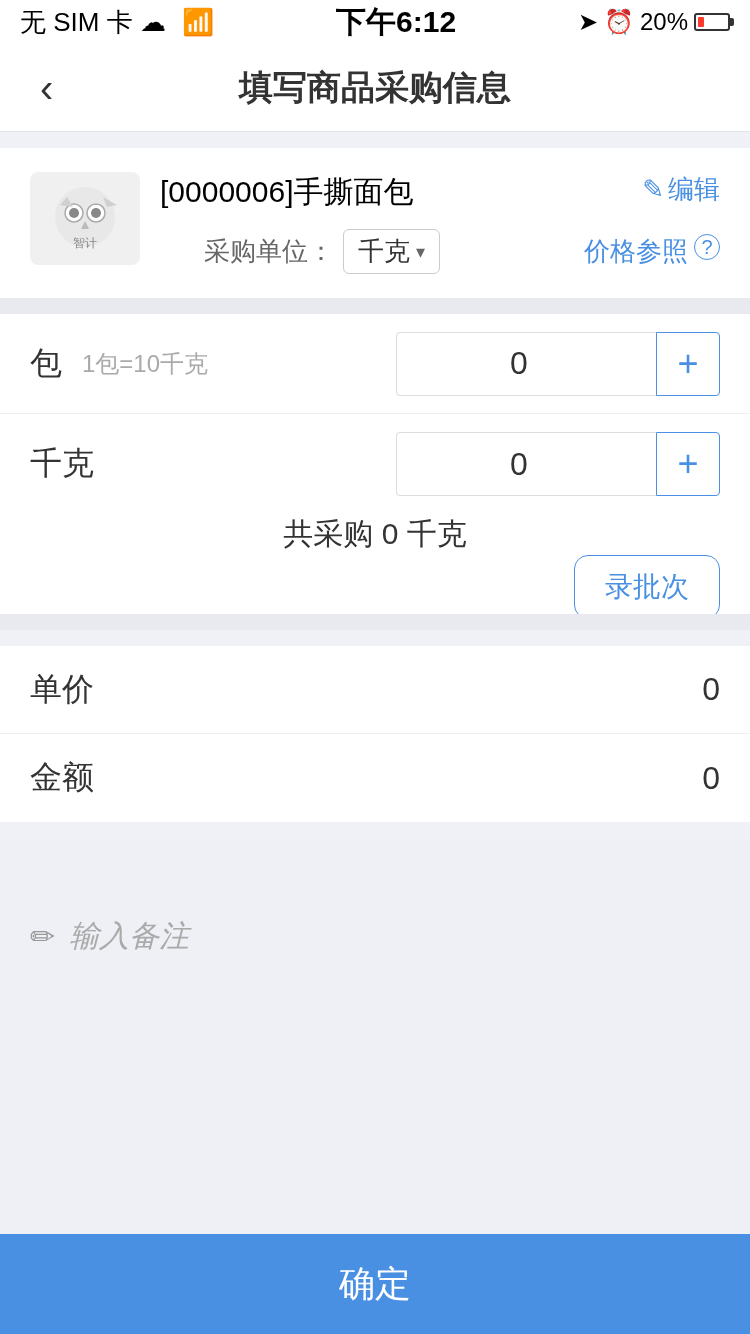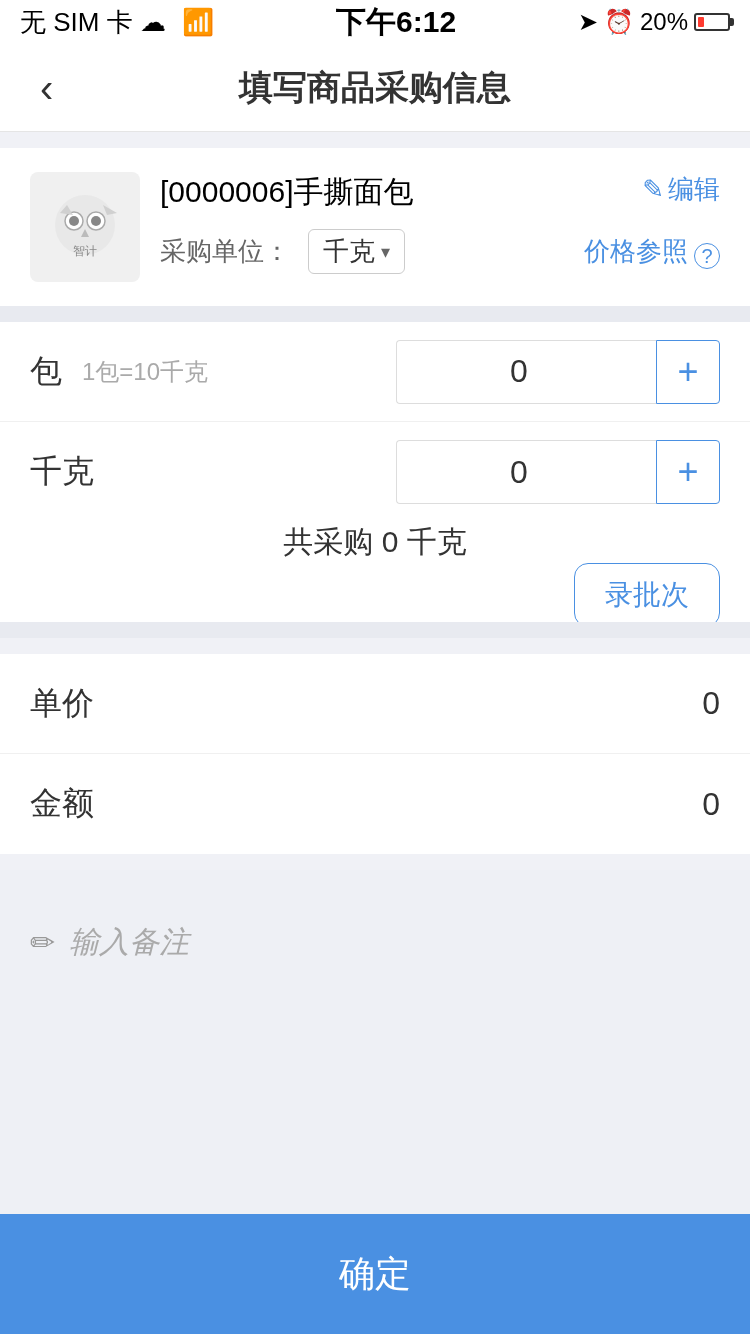--- a/index.html
+++ b/index.html
@@ -101,21 +101,21 @@
     .product-card {
       background: #fff;
       padding: 24px 30px;
       display: flex;
       align-items: flex-start;
       gap: 20px;
       margin-top: 16px;
     }
     .product-img {
       width: 110px;
-      height: 110px;
+      height: 93px;
       background: #f0f0f0;
       border-radius: 8px;
       display: flex;
       align-items: center;
       justify-content: center;
       flex-shrink: 0;
       overflow: hidden;
     }
     .product-info {
       flex: 1;
@@ -162,21 +162,21 @@
       font-size: 26px;
       color: #333;
       gap: 6px;
       background: #fff;
       cursor: pointer;
     }
     .price-ref {
       color: #4a90e2;
       font-size: 26px;
       display: flex;
-      align-items: flex-end;
+      align-items: flex-start;
       gap: 6px;
       cursor: pointer;
     }
 
     
     .separator {
       height: 16px;
       background: #e8eaf0;
     }
 
@@ -262,21 +262,21 @@
 
     
     .price-section {
       background: #fff;
       margin-top: 16px;
     }
     .price-row {
       display: flex;
       align-items: center;
       padding: 8px 30px;
-      height: 100px;
+      height: 88px;
       border-bottom: 1px solid #f0f0f0;
     }
     .price-row:last-child {
       border-bottom: none;
     }
     .price-label {
       font-size: 32px;
       color: #333;
     }
     .price-value {
@@ -308,21 +308,21 @@
     
     .flex-spacer {
       flex: 1;
       background: #eef0f5;
       min-height: 200px;
     }
 
     
     .confirm-btn {
       background: #4a90e2;
-      height: 120px;
+      height: 100px;
       display: flex;
       align-items: center;
       justify-content: center;
       font-size: 36px;
       color: #fff;
       font-weight: 500;
       cursor: pointer;
       border: none;
       width: 100%;
       flex-shrink: 0;
@@ -375,21 +375,21 @@
   </div>
   <div class="product-info">
     <div class="product-info-top">
       <span class="product-name">[0000006]手撕面包</span>
       <span class="edit-btn">
         <span>✎</span>
         <span>编辑</span>
       </span>
     </div>
     <div class="product-unit-row">
-      <div style="display:flex;align-items:center;gap:18px;">
+      <div style="display:flex;align-items:center;gap:9px;margin-left:44px;">
         <span class="unit-label">采购单位：</span>
         <div class="unit-select">
           <span>千克</span>
           <span style="font-size:18px;color:#666;">▾</span>
         </div>
       </div>
       <div class="price-ref">
         <span>价格参照</span>
         <span style="width:26px;height:26px;border:1.5px solid #4a90e2;border-radius:50%;display:flex;align-items:center;justify-content:center;font-size:20px;">?</span>
       </div>

